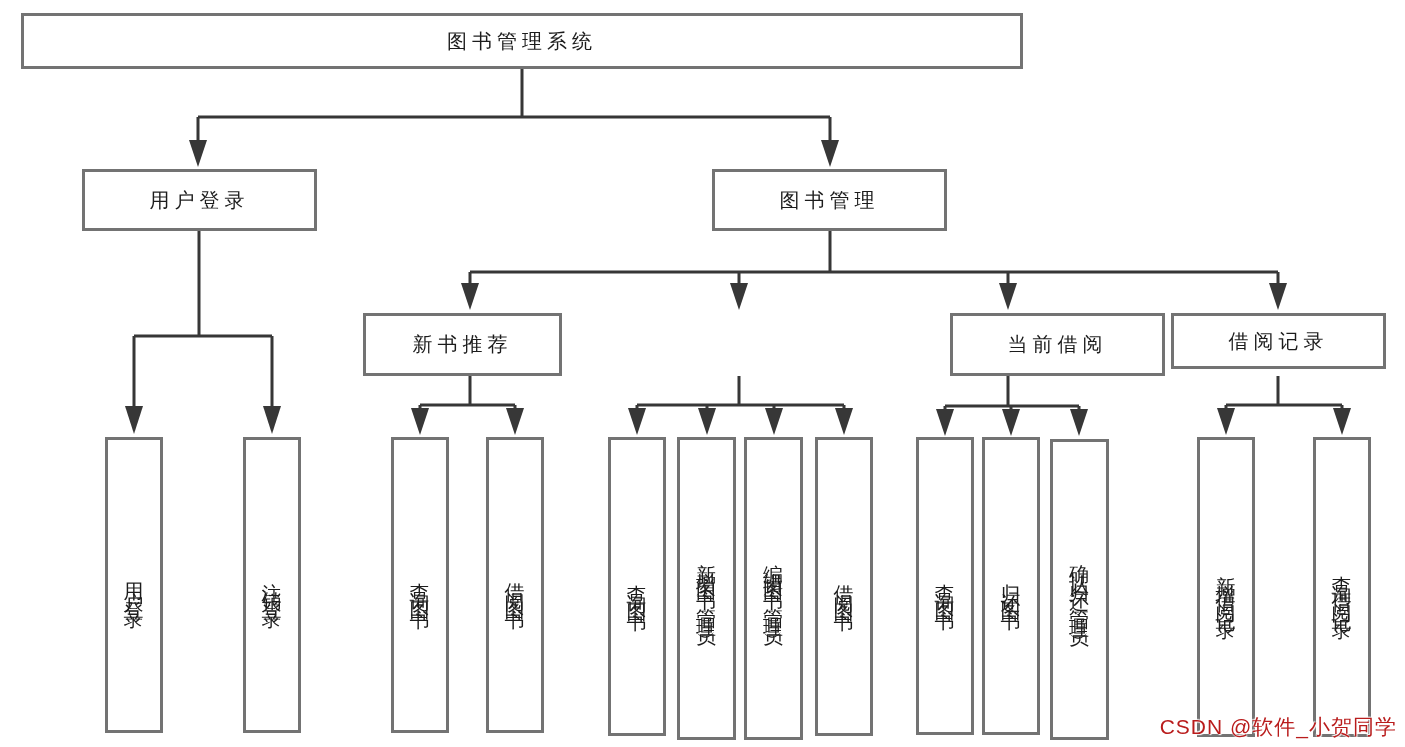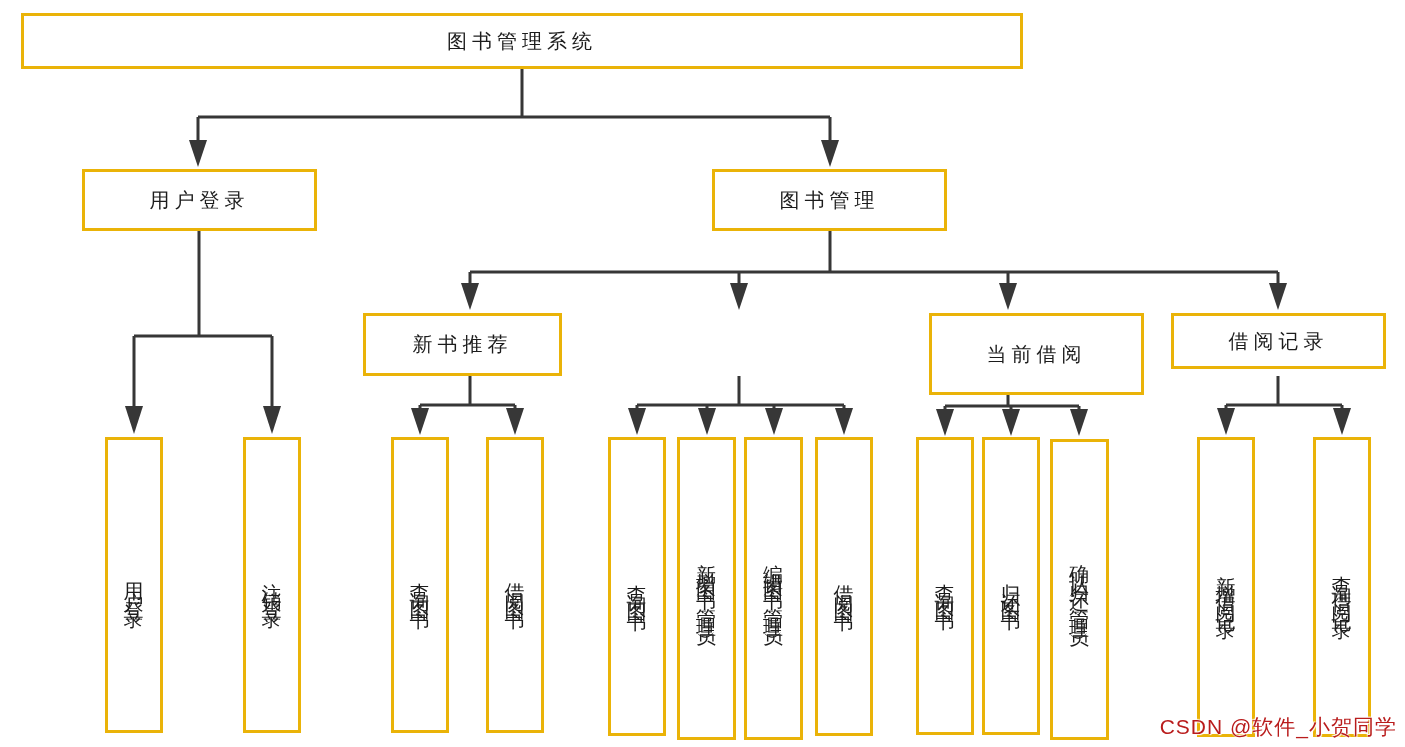--- a/index.html
+++ b/index.html
@@ -14,21 +14,21 @@
   .connectors {
     position: absolute;
     left: 0; top: 0;
     width: 1405px; height: 747px;
     pointer-events: none;
   }
   .node {
     position: absolute;
     box-sizing: border-box;
     background: #ffffff;
-    border: 3px solid #eab308;
+    border: 3px solid #737373;
     color: #1c1c1c;
     display: flex;
     align-items: center;
     justify-content: center;
     font-size: 20px;
     letter-spacing: 5px;
     white-space: nowrap;
   }
   .vnode {
     writing-mode: vertical-rl;
@@ -93,21 +93,21 @@
   <div class="node" style="left:82px; top:169px; width:235px; height:62px;">
     <span>用户登录</span>
   </div>
   <div class="node" style="left:712px; top:169px; width:235px; height:62px;">
     <span>图书管理</span>
   </div>
 
   <div class="node" style="left:363px; top:313px; width:199px; height:63px;">
     <span>新书推荐</span>
   </div>
-  <div class="node" style="left:929px; top:313px; width:215px; height:82px;">
+  <div class="node" style="left:950px; top:313px; width:215px; height:63px;">
     <span>当前借阅</span>
   </div>
   <div class="node" style="left:1171px; top:313px; width:215px; height:56px;">
     <span>借阅记录</span>
   </div>
 
   <div class="node vnode" style="left:105px; top:437px; width:58px; height:296px;">
     <span>用户登录</span>
   </div>
   <div class="node vnode" style="left:243px; top:437px; width:58px; height:296px;">

